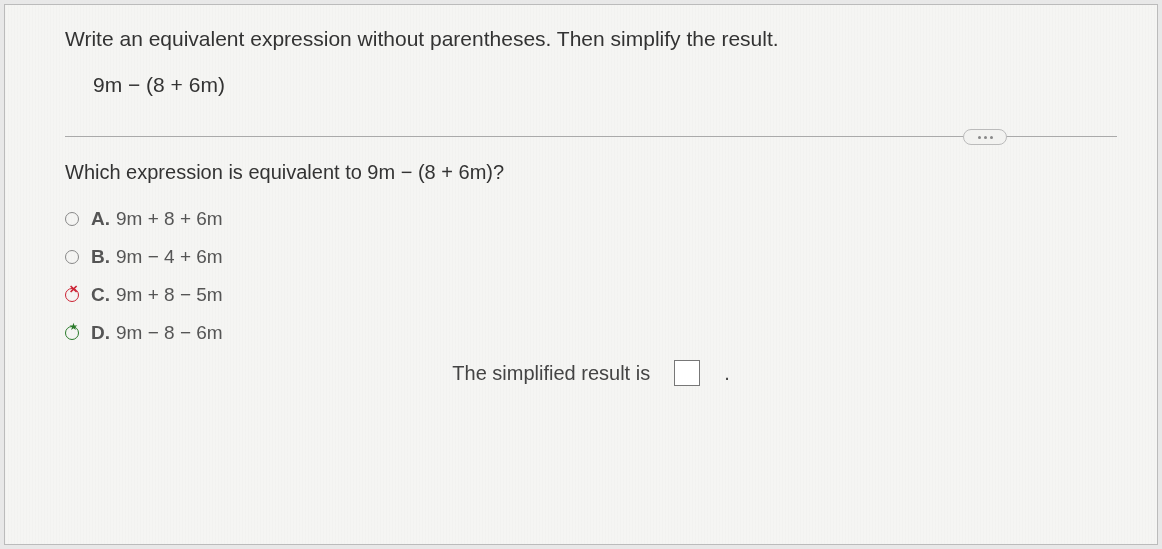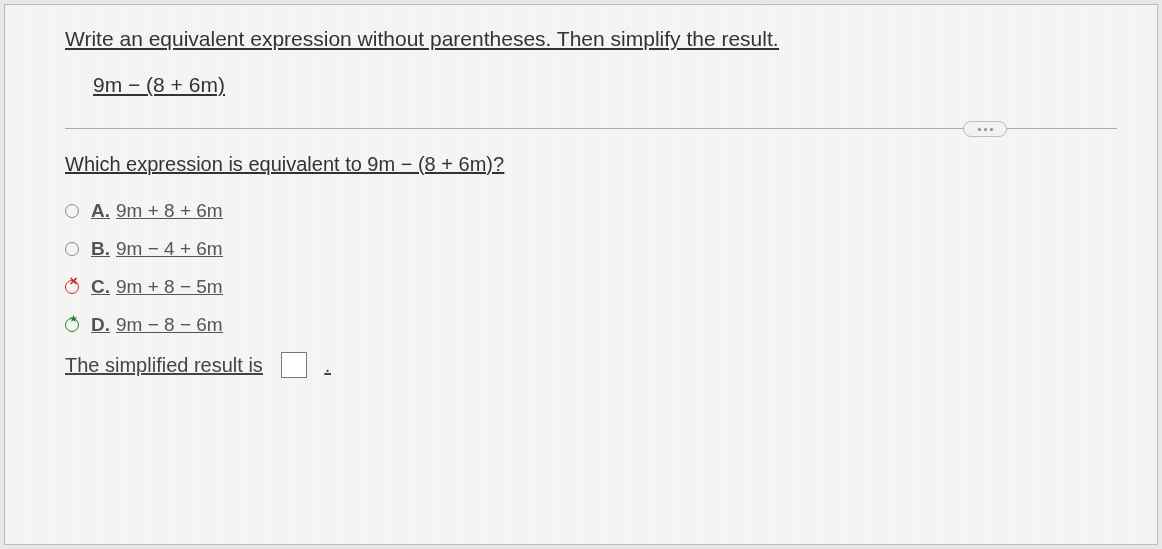--- a/index.html
+++ b/index.html
@@ -1,15 +1,15 @@
 <!DOCTYPE html>
 <html><head>
 <meta charset="utf-8">
 <style>
-  * { box-sizing: border-box; margin: 0; padding: 0; text-decoration: underline; }
+  * { box-sizing: border-box; margin: 0; padding: 0; }
   body {
     font-family: Arial, Helvetica, sans-serif;
     background: #e8e8e8;
     width: 1162px;
     height: 549px;
     overflow: hidden;
   }
   .page {
     background: #f5f5f3;
     border: 1px solid #bbb;
@@ -21,21 +21,21 @@
   }
   .prompt {
     font-size: 21px;
     color: #333;
     margin-bottom: 22px;
   }
   .expr {
     font-size: 21px;
     color: #333;
     margin-left: 28px;
-    margin-bottom: 24px;
+    margin-bottom: 32px;
   }
   .divider-wrap {
     position: relative;
     height: 14px;
     margin-bottom: 18px;
   }
   .divider-line {
     border-top: 1px solid #aaa;
     width: 100%;
     position: absolute;
@@ -109,21 +109,22 @@
     top: -6px;
     left: 3px;
   }
   .opt-letter { font-weight: bold; margin-right: 6px; color: #555; }
   .final {
     font-size: 20px;
     color: #444;
     margin-top: 13px;
     display: flex;
     align-items: center;
-    gap: 18px;
+    gap: 24px;
+    justify-content: center;
   }
   .answer-box {
     width: 26px;
     height: 26px;
     border: 1px solid #777;
     background: #fff;
     display: inline-block;
   }
 </style>
 </head>

